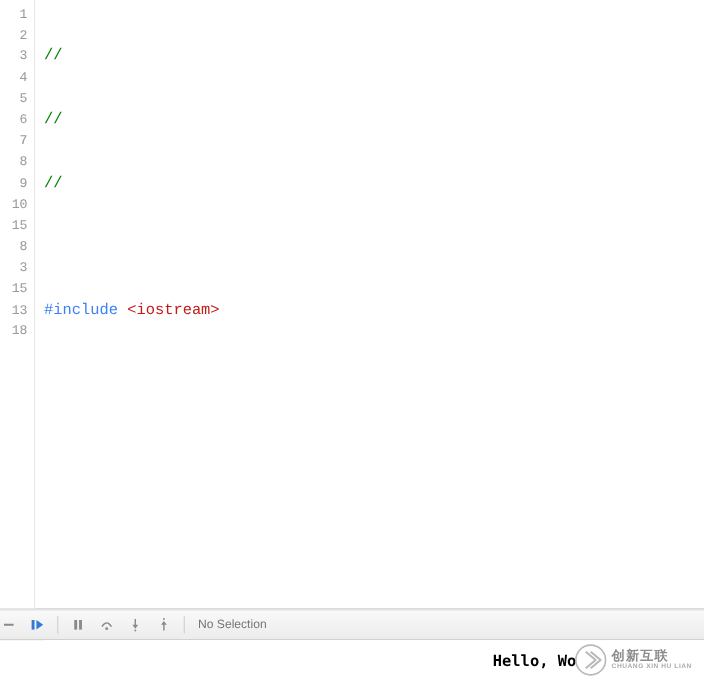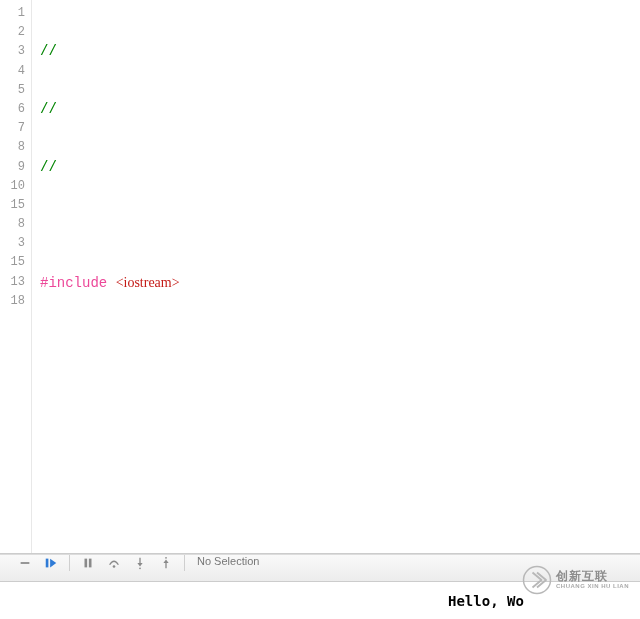--- a/index.html
+++ b/index.html
@@ -34,30 +34,31 @@
   flex: 1;
   padding-left: 8px;
   padding-top: 4px;
   line-height: 19.2px;
   font-size: 14px;
   white-space: pre;
   color: #000000;
 }
 .code div { height: 19.2px; }
 .cmt { color: #008400; }
-.pp  { color: #ec4899; }
-.ppa { color: #c41a16; font-family: Liberation Serif, serif; }
+.pp  { color: #3b82f6; }
+.ppa { color: #c41a16; }
 
 .debugbar {
   height: 28px;
   background: linear-gradient(#f9f9f9,#ececec);
   border-top: 1px solid #dcdcdc;
   border-bottom: 1px solid #cccccc;
   display: flex;
-  padding: 0 17px;
+  align-items: center;
+  padding: 0 0;
   gap: 10px;
   font-family: "Helvetica Neue", Arial, sans-serif;
   font-size: 11px;
   color: #666666;
 }
 .dbg-icon {
   display: inline-flex;
   align-items: center;
   justify-content: center;
   width: 16px;
@@ -83,21 +84,21 @@
   font-size: 14px;
   font-weight: bold;
   color: #000000;
   position: relative;
   margin-left: 40px;
 }
 
 .watermark {
   position: absolute;
   right: 8px;
-  bottom: 24px;
+  bottom: 4px;
   width: 110px;
   height: 30px;
   display: flex;
   align-items: center;
   gap: 4px;
   font-family: "Helvetica Neue", Arial, sans-serif;
   color: #8d8d8d;
   pointer-events: none;
 }
 .watermark .wm-svg { width: 30px; height: 30px; }

